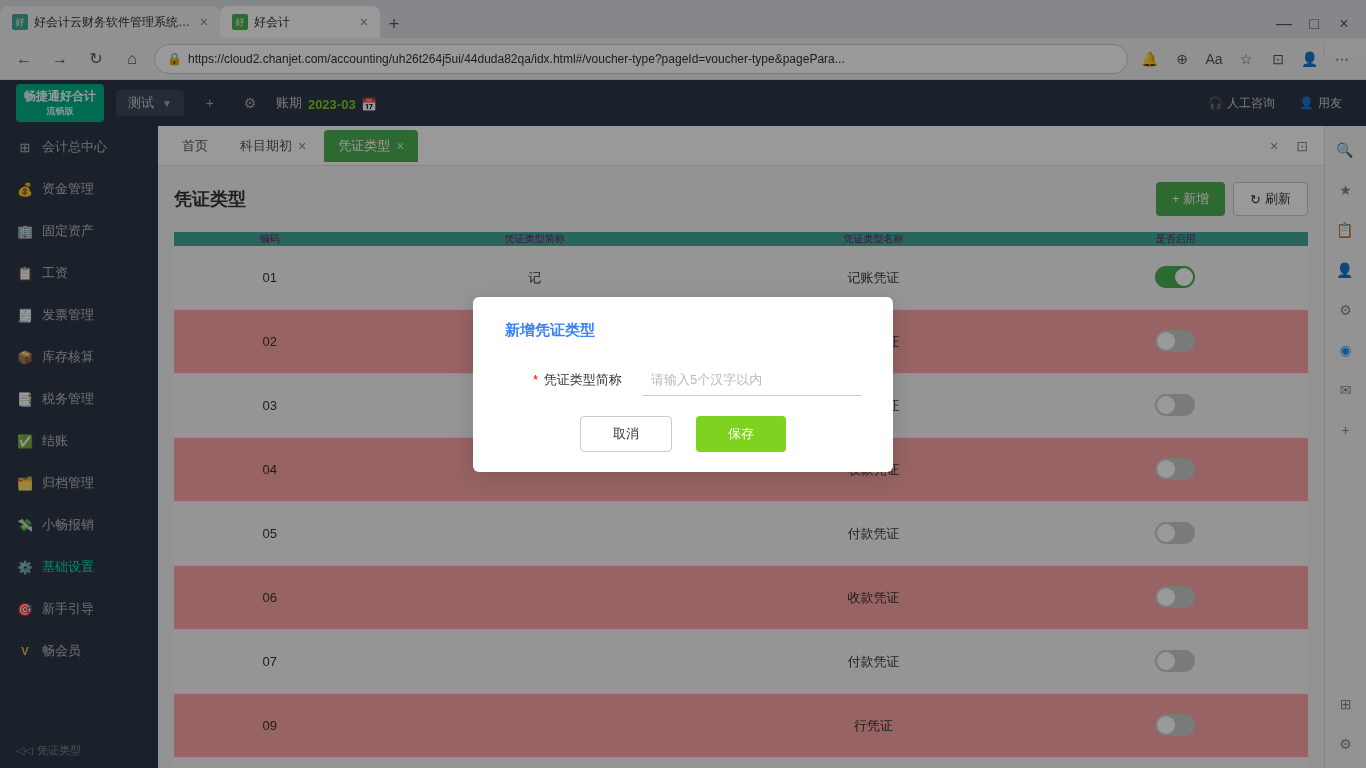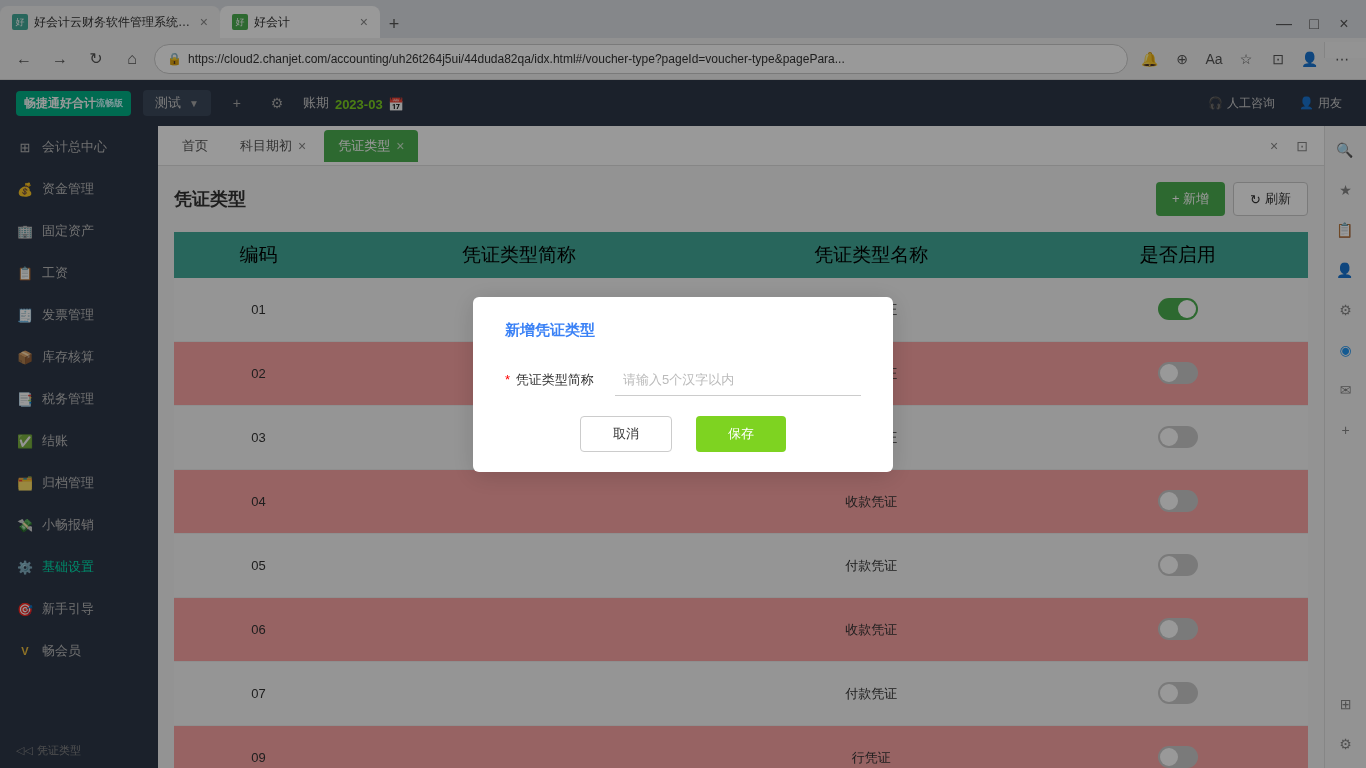--- a/index.html
+++ b/index.html
@@ -19,21 +19,21 @@
     .nav-btn { width: 28px; height: 28px; display: flex; align-items: center; justify-content: center; border-radius: 50%; cursor: pointer; color: #555; font-size: 16px; }
     .address-bar { flex: 1; height: 30px; background: #fff; border-radius: 15px; border: 1px solid #ccc; display: flex; align-items: center; padding: 0 12px; font-size: 12px; color: #333; gap: 6px; }
     .address-bar-url { flex: 1; overflow: hidden; text-overflow: ellipsis; white-space: nowrap; }
     .lock-icon { color: #888; font-size: 12px; }
     .browser-action-btns { display: flex; gap: 4px; }
     .action-btn { width: 28px; height: 28px; display: flex; align-items: center; justify-content: center; border-radius: 4px; cursor: pointer; color: #555; font-size: 14px; }
 
     
     .app-container { display: flex; flex-direction: column; height: calc(768px - 80px); }
     .app-header { height: 46px; background: #2d3748; display: flex; align-items: center; padding: 0 16px; gap: 12px; }
-    .app-logo { background: #00b388; border-radius: 4px; padding: 4px 8px; color: white; font-size: 12px; font-weight: bold; display: flex; flex-direction: row; align-items: center; }
+    .app-logo { background: #00b388; border-radius: 4px; padding: 4px 8px; color: white; font-size: 12px; font-weight: bold; display: flex; flex-direction: column; align-items: center; }
     .app-logo-sub { font-size: 9px; color: #cff; }
     .app-workspace { display: flex; align-items: center; background: #3d4a5c; border-radius: 4px; padding: 4px 12px; color: #ccc; font-size: 13px; gap: 8px; cursor: pointer; }
     .header-actions { display: flex; align-items: center; gap: 8px; margin-left: auto; }
     .period-info { display: flex; align-items: flex-end; gap: 6px; color: #ccc; font-size: 13px; }
 
     
     .main-area { display: flex; flex: 1; overflow: hidden; }
 
     
     .sidebar { width: 158px; background: #2d3748; display: flex; flex-direction: column; overflow-y: auto; flex-shrink: 0; }
@@ -51,21 +51,21 @@
     .content-main { flex: 1; padding: 16px; overflow: auto; position: relative; }
     .page-title-row { display: flex; align-items: center; justify-content: space-between; margin-bottom: 16px; }
     .page-title { font-size: 18px; font-weight: bold; color: #333; }
     .page-actions { display: flex; gap: 8px; }
     .btn-primary { background: #4CAF50; color: white; border: none; padding: 7px 16px; border-radius: 4px; cursor: pointer; font-size: 13px; display: flex; align-items: center; gap: 4px; }
     .btn-default { background: white; color: #333; border: 1px solid #ccc; padding: 7px 16px; border-radius: 4px; cursor: pointer; font-size: 13px; display: flex; align-items: center; gap: 4px; }
 
     
     .data-table { width: 100%; border-collapse: collapse; }
     .data-table thead { background: #4a9; }
-    .data-table thead th { color: #000000; padding: 10px 16px; text-align: center; font-size: 19px; font-weight: normal; }
+    .data-table thead th { color: #701a75; padding: 0 16px; text-align: center; font-size: 10px; font-weight: normal; }
     .data-table tbody tr { background: #fca5a5; border-bottom: 1px solid #eee; }
     .data-table tbody tr:nth-child(odd) { background: #f9f9f9; }
     .data-table td { padding: 20px 16px; text-align: center; font-size: 13px; color: #333; }
     .toggle { width: 40px; height: 22px; border-radius: 11px; display: inline-flex; align-items: center; padding: 2px; cursor: pointer; }
     .toggle.on { background: #4CAF50; justify-content: flex-end; }
     .toggle.off { background: #ccc; justify-content: flex-start; }
     .toggle-knob { width: 18px; height: 18px; background: white; border-radius: 50%; }
 
     
     .right-panel { width: 42px; background: #f5f5f5; border-left: 1px solid #e0e0e0; display: flex; flex-direction: column; align-items: center; padding: 8px 0; gap: 8px; }
@@ -73,21 +73,21 @@
 
     
     .tab-nav-actions { margin-left: auto; display: flex; gap: 4px; }
     .tab-nav-action-btn { width: 24px; height: 24px; display: flex; align-items: center; justify-content: center; cursor: pointer; color: #888; font-size: 14px; }
 
     
     .modal-overlay { position: fixed; top: 0; left: 0; width: 100%; height: 100%; background: rgba(0,0,0,0.4); display: flex; align-items: center; justify-content: center; z-index: 1000; }
     .modal { background: #fff; border-radius: 6px; padding: 24px 32px 20px; width: 420px; box-shadow: 0 4px 24px rgba(0,0,0,0.15); }
     .modal-title { font-size: 15px; font-weight: bold; color: #3b82f6; margin-bottom: 24px; }
     .modal-field { display: flex; align-items: center; margin-bottom: 20px; }
-    .modal-label { font-size: 13px; color: #333; width: 110px; flex-shrink: 0; }
+    .modal-label { font-size: 13px; color: #333; width: 110px; flex-shrink: 0; margin-left: 28px; }
     .required-mark { color: red; margin-right: 2px; }
     .modal-input { flex: 1; height: 32px; border: none; border-bottom: 1px solid #ccc; outline: none; font-size: 13px; padding: 0 8px; color: #333; }
     .modal-input::placeholder { color: #bbb; }
     .modal-footer { display: flex; justify-content: center; gap: 24px; margin-top: 8px; }
     .btn-cancel { background: #fff; color: #333; border: 1px solid #ccc; padding: 8px 32px; border-radius: 4px; cursor: pointer; font-size: 13px; }
     .btn-save { background: #7ed321; color: #fff; border: none; padding: 8px 32px; border-radius: 4px; cursor: pointer; font-size: 13px; }
 
     
     .dropdown-arrow { font-size: 10px; color: #aaa; }
 

